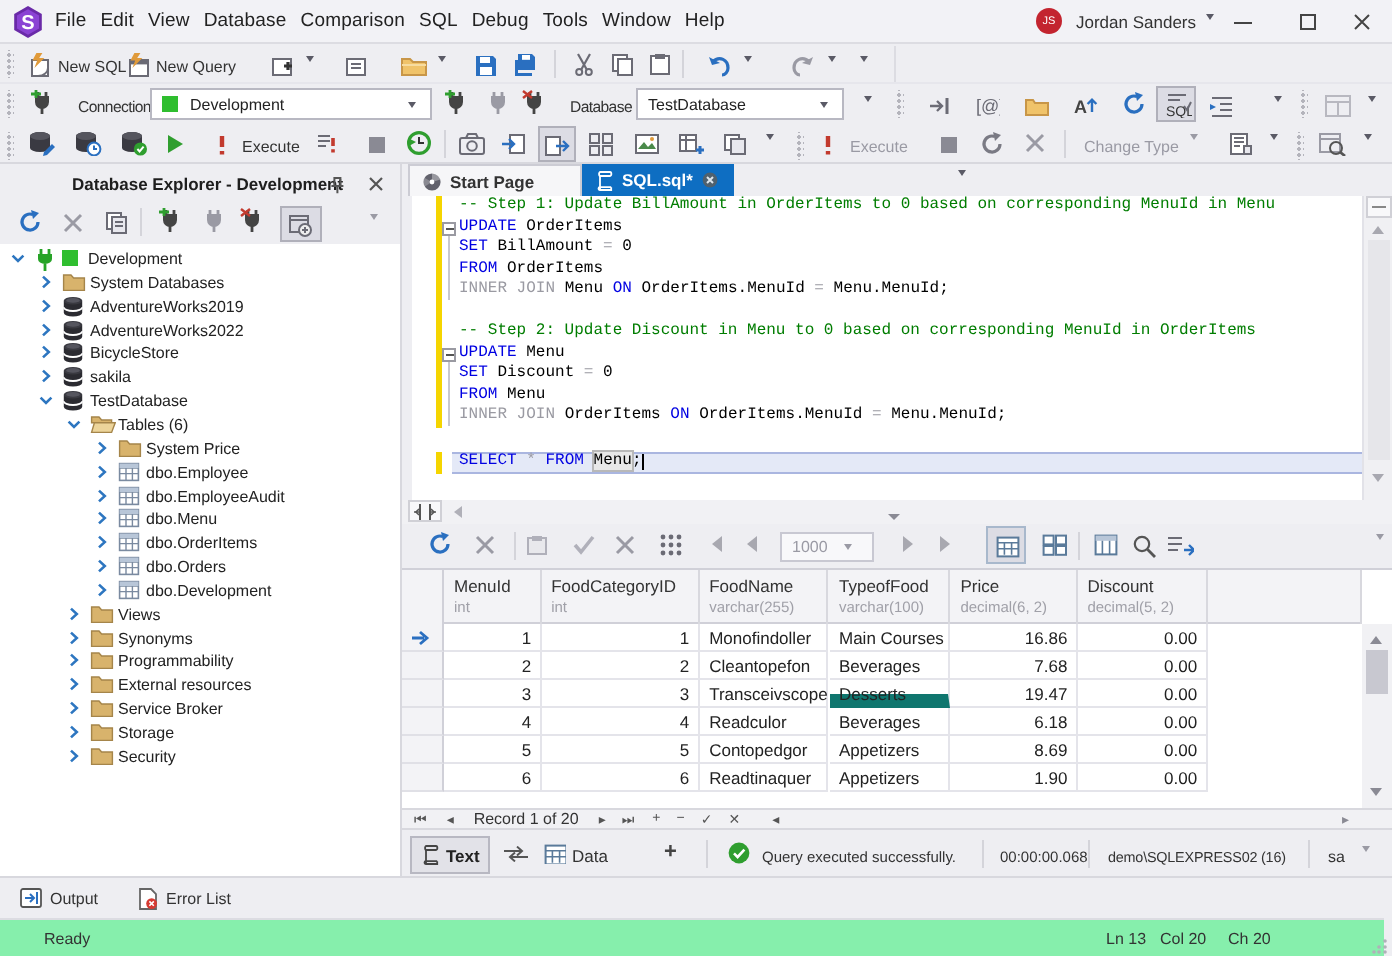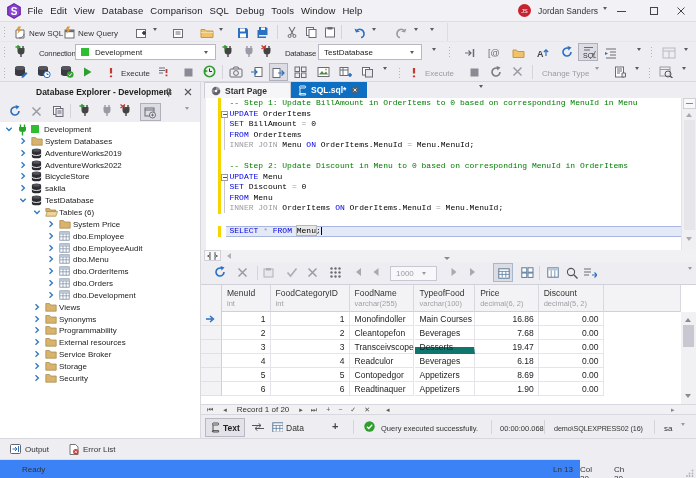--- a/index.html
+++ b/index.html
@@ -1077,21 +1077,21 @@
     </svg>
   <span style="margin-left:4px;color:#333;font-size:8px;">Output</span>
   <svg style="margin-left:20px;" width="10" height="11" viewBox="0 0 10 11">
       <path d="M1 0.5 H6.5 L9 3 V10.5 H1 Z" fill="#fff" stroke="#666" stroke-width="0.9"></path>
       <circle cx="6.8" cy="7.8" r="2.7" fill="#d63a32"></circle>
       <path d="M5.7 6.7 L7.9 8.9 M7.9 6.7 L5.7 8.9" stroke="#fff" stroke-width="0.8"></path>
     </svg>
   <span style="margin-left:4px;color:#333;font-size:8px;">Error List</span>
 </div>
 
-<div class="abs" style="left:0;top:459px;width:580px;height:19px;background:#3b82f6;border-top:1px solid #dcdce2;">
+<div class="abs" style="left:0;top:459px;width:692px;height:19px;background:#86efac;border-top:1px solid #dcdce2;">
   <span class="abs" style="left:22px;top:5px;color:#333;font-size:8px;">Ready</span>
   <span class="abs" style="left:553px;top:5px;color:#333;font-size:8px;">Ln 13</span>
   <span class="abs" style="left:580px;top:5px;color:#333;font-size:8px;">Col 20</span>
   <span class="abs" style="left:614px;top:5px;color:#333;font-size:8px;">Ch 20</span>
   <svg class="abs" style="left:686px;top:9px;" width="8" height="8" viewBox="0 0 8 8">
       <circle cx="6.5" cy="1.5" r="0.9" fill="#b0b0b8"></circle>
       <circle cx="6.5" cy="4.5" r="0.9" fill="#b0b0b8"></circle>
       <circle cx="6.5" cy="7" r="0.9" fill="#b0b0b8"></circle>
       <circle cx="3.5" cy="4.5" r="0.9" fill="#b0b0b8"></circle>
       <circle cx="3.5" cy="7" r="0.9" fill="#b0b0b8"></circle>

